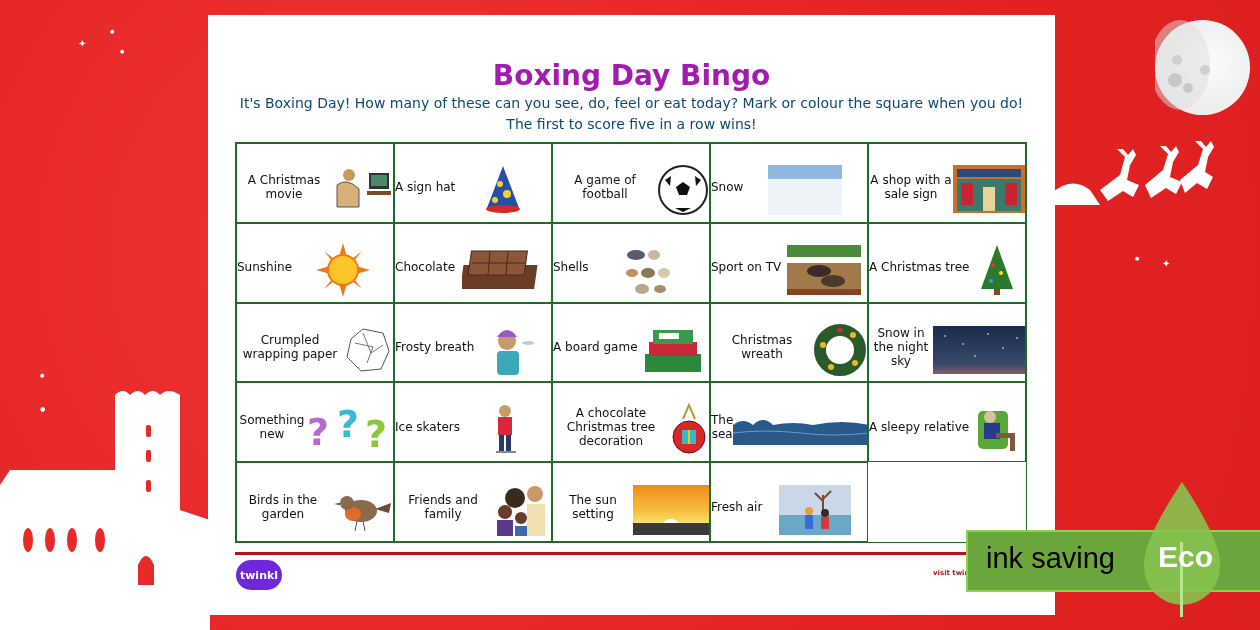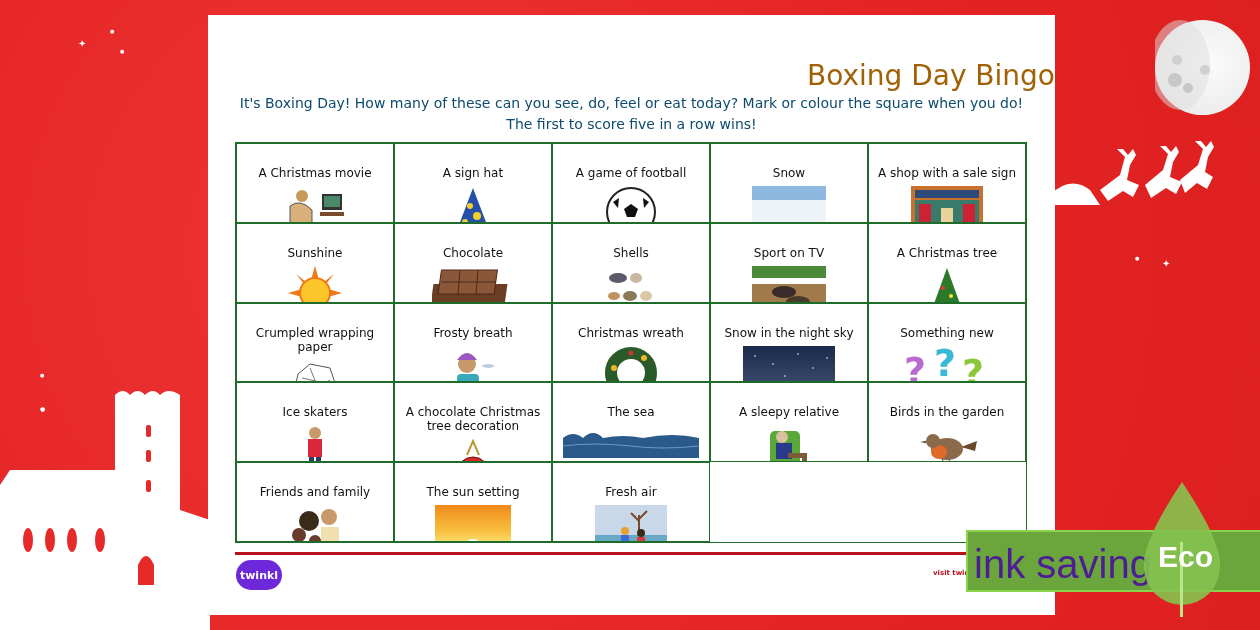--- a/index.html
+++ b/index.html
@@ -1,29 +1,29 @@
 <!DOCTYPE html>
 <html><head>
 <meta charset="utf-8">
 <style>
 *{box-sizing:border-box;margin:0;padding:0}
 body{width:1260px;height:630px;overflow:hidden;background:#e62a2a;font-family:"DejaVu Sans",sans-serif;position:relative}
 .bg{position:absolute;inset:0;background:radial-gradient(circle at 30% 40%,#ee3434,#e42424 60%,#dc1f1f)}
 .sheet{position:absolute;left:208px;top:15px;width:847px;height:600px;background:#fff}
-.title{position:absolute;left:0;right:0;top:44px;text-align:right;color:#a16207;font-weight:normal;font-size:28px;font-family:"DejaVu Sans",sans-serif}
+.title{position:absolute;left:0;right:0;top:44px;text-align:center;color:#a21caf;font-weight:bold;font-size:28px;font-family:"DejaVu Sans",sans-serif}
 .intro{position:absolute;left:30px;right:30px;top:78px;text-align:center;color:#0c4a6e;font-size:14px;line-height:21px}
 .grid{position:absolute;left:27px;top:127px;width:792px;height:401px;display:grid;grid-template-columns:repeat(5,1fr);grid-template-rows:repeat(5,1fr);border:1.5px solid #1e6b2a}
-.cell{border:1px solid #1e6b2a;display:flex;flex-direction:column;align-items:center;padding-top:22px;overflow:hidden}
+.cell{border:1px solid #1e6b2a;display:flex;flex-direction:row;align-items:center;padding-top:9px;overflow:hidden}
 .cell .lbl{font-size:12px;color:#111;text-align:center;line-height:14px}
 .cell .pic{margin-top:6px;display:flex;align-items:center;justify-content:center;flex:1;width:100%}
 .footline{position:absolute;left:27px;top:537px;width:792px;height:3px;background:#b8101c}
 .logo{position:absolute;left:28px;top:545px;width:46px;height:30px;background:#6d28d9;border-radius:16px;color:#fff;font-size:11px;font-weight:bold;display:flex;align-items:center;justify-content:center}
 .visit{position:absolute;left:725px;top:554px;font-size:7px;color:#b8101c;font-weight:bold}
 .eco{position:absolute;left:966px;top:530px;width:294px;height:62px;background:#6aa63c;border:2px solid #8bd34a;border-right:none}
-.eco-text{position:absolute;left:6px;top:10px;color:#4c1d95;font-size:40px;font-family:"Liberation Sans",sans-serif}
+.eco-text{position:absolute;left:18px;top:10px;color:#000000;font-size:29px;font-family:"Liberation Sans",sans-serif}
 .drop{position:absolute;left:1142px;top:482px;width:80px;height:135px}
 .eco-word{position:absolute;left:1158px;top:540px;color:#fff;font-size:30px;font-weight:bold;font-family:"Liberation Sans",sans-serif}
 .moon{position:absolute;left:1155px;top:20px;width:95px;height:95px;border-radius:50%;background:radial-gradient(circle at 60% 45%,#fbfbfb,#e6e6e6)}
 .star{position:absolute;color:#fff;font-size:10px}
 .castle{position:absolute;left:0;top:390px}
 .sleigh{position:absolute;left:1050px;top:140px}
 </style>
 </head>
 <body>
 
@@ -212,20 +212,31 @@
         </div>
       </div>
       <div class="cell">
         <div class="lbl">Frosty breath</div>
         <div class="pic">
           <svg width="56" height="54">
             <circle cx="22" cy="18" r="9" fill="#c89a6a"></circle>
             <path d="M12 14 q10 -14 20 0" fill="#9a58c0"></path>
             <rect x="12" y="28" width="22" height="24" rx="4" fill="#3aa8b8"></rect>
             <path d="M36 20 q8 -4 14 0 q-6 4 -14 0" fill="#bcd"></path>
+          </svg>
+        </div>
+      </div>
+      <div class="cell">
+        <div class="lbl">A board game</div>
+        <div class="pic">
+          <svg width="60" height="52">
+            <rect x="2" y="30" width="56" height="18" fill="#2a8a3a"></rect>
+            <rect x="6" y="18" width="48" height="14" fill="#c8283a"></rect>
+            <rect x="10" y="6" width="40" height="14" fill="#3a9a4a"></rect>
+            <rect x="16" y="9" width="20" height="6" fill="#fff"></rect>
           </svg>
         </div>
       </div>
       <div class="cell">
         <div class="lbl">Christmas wreath</div>
         <div class="pic">
           <svg width="54" height="54">
             <circle cx="27" cy="27" r="20" fill="none" stroke="#2a5a2a" stroke-width="12"></circle>
             <circle cx="10" cy="22" r="3" fill="#e8b828"></circle>
             <circle cx="40" cy="12" r="3" fill="#e8b828"></circle>

